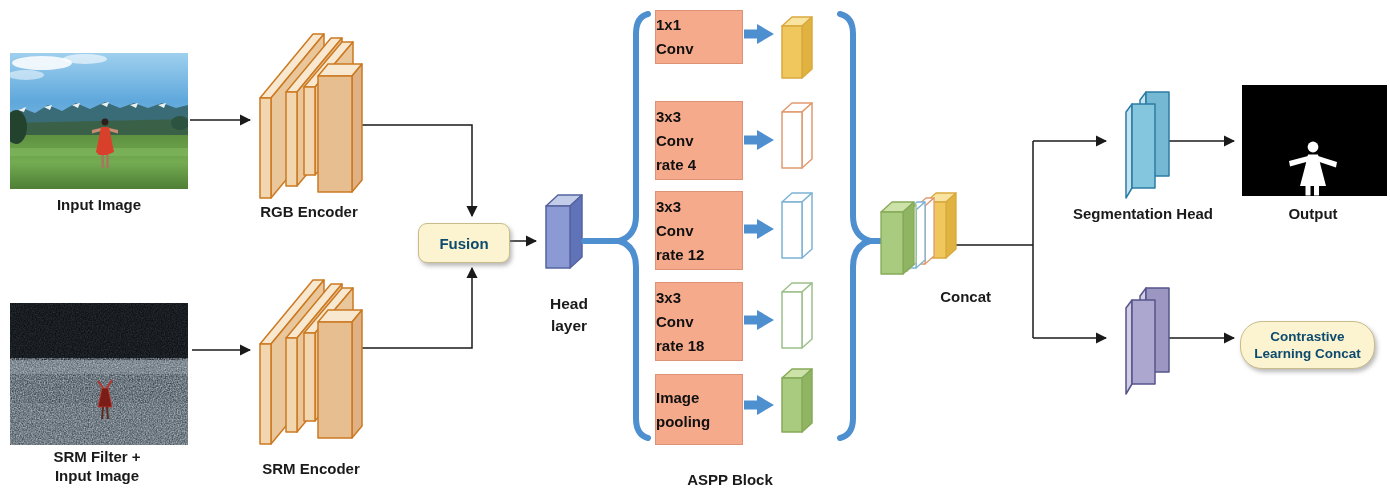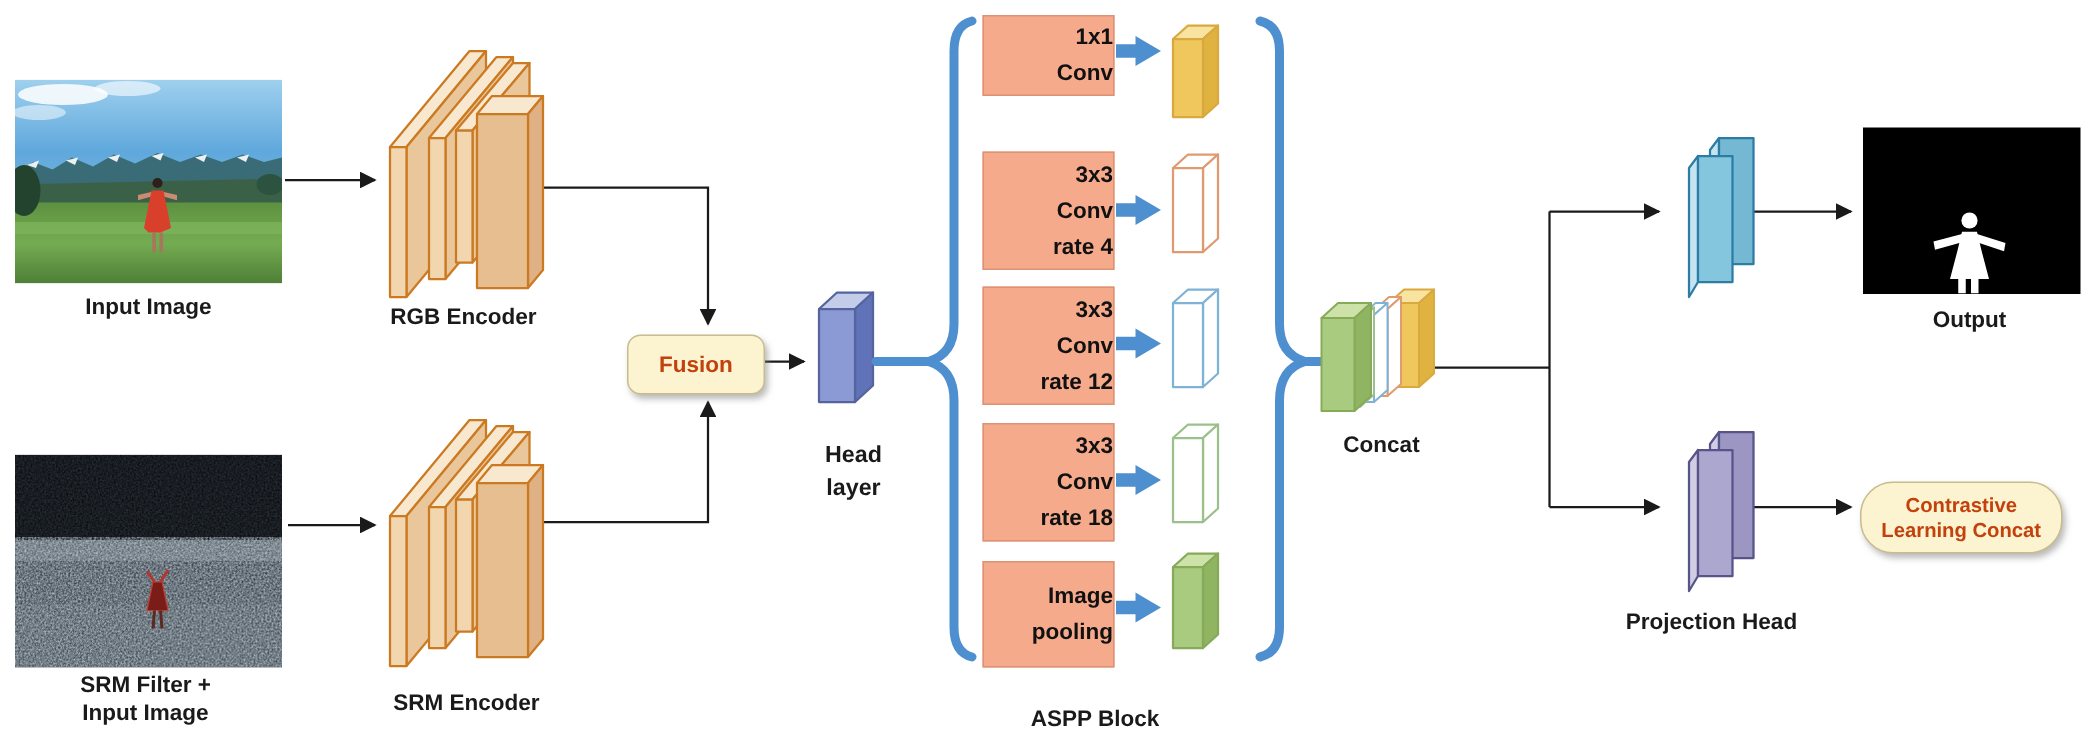--- a/index.html
+++ b/index.html
@@ -4,25 +4,25 @@
 <style>
   html,body{margin:0;padding:0;background:#ffffff;}
   .canvas{position:relative;width:1390px;height:500px;background:#ffffff;overflow:hidden;
           font-family:"Liberation Sans", sans-serif;color:#1a1a1a;}
   svg{display:block;}
   .layer{position:absolute;left:0;top:0;}
   .photo{position:absolute;overflow:hidden;}
   .lbl{position:absolute;font-weight:700;font-size:15px;line-height:18px;text-align:center;color:#1a1a1a;}
   .lbl2{line-height:19px;}
   .aspp-box{position:absolute;left:655px;width:86px;background:#F6AA8C;border:1px solid #DE9275;
-            display:flex;flex-direction:column;align-items:flex-end;justify-content:center;
+            display:flex;flex-direction:column;align-items:flex-start;justify-content:center;
             font-weight:700;font-size:15px;line-height:24px;color:#111;}
   .ybox{position:absolute;background:#FCF3D0;border:1.5px solid #C9BC8B;border-radius:9px;
         box-shadow:2px 3px 4px rgba(130,130,130,.55);display:flex;flex-direction:column;
-        align-items:center;justify-content:center;font-weight:700;color:#c2410c;}
+        align-items:center;justify-content:center;font-weight:700;color:#0c4a6e;}
   .fusion{left:418px;top:223px;width:90px;height:38px;font-size:15px;}
   .clm{left:1240px;top:321px;width:133px;height:46px;font-size:13.5px;line-height:17px;border-radius:22px;}
   .inputlayer-lbl{left:529px;top:293px;width:80px;line-height:22px;font-size:15.5px;}
 </style>
 </head>
 <body>
 
 <div class="canvas">
 
   <svg class="layer" width="1390" height="500" viewBox="0 0 1390 500">
@@ -276,17 +276,17 @@
   <div class="lbl lbl2" style="left:27px;top:447px;width:140px;">
     <div>SRM Filter +</div>
     <div>Input Image</div>
   </div>
   <div class="lbl" style="left:241px;top:460px;width:140px;">SRM Encoder</div>
   <div class="lbl inputlayer-lbl">
     <div>Head</div>
     <div>layer</div>
   </div>
   <div class="lbl" style="left:650px;top:471px;width:160px;">ASPP Block</div>
-  <div class="lbl" style="left:851px;top:288px;width:140px;">Concat</div>
+  <div class="lbl" style="left:851px;top:288px;width:140px;text-align:right;">Concat</div>
+  <div class="lbl" style="left:1053px;top:205px;width:180px;">Segmentation Head</div>
   <div class="lbl" style="left:1243px;top:205px;width:140px;">Output</div>
-  <div class="lbl" style="left:1061px;top:406px;width:160px;">Projection Head</div>
 
 </div>
 
 </body></html>

